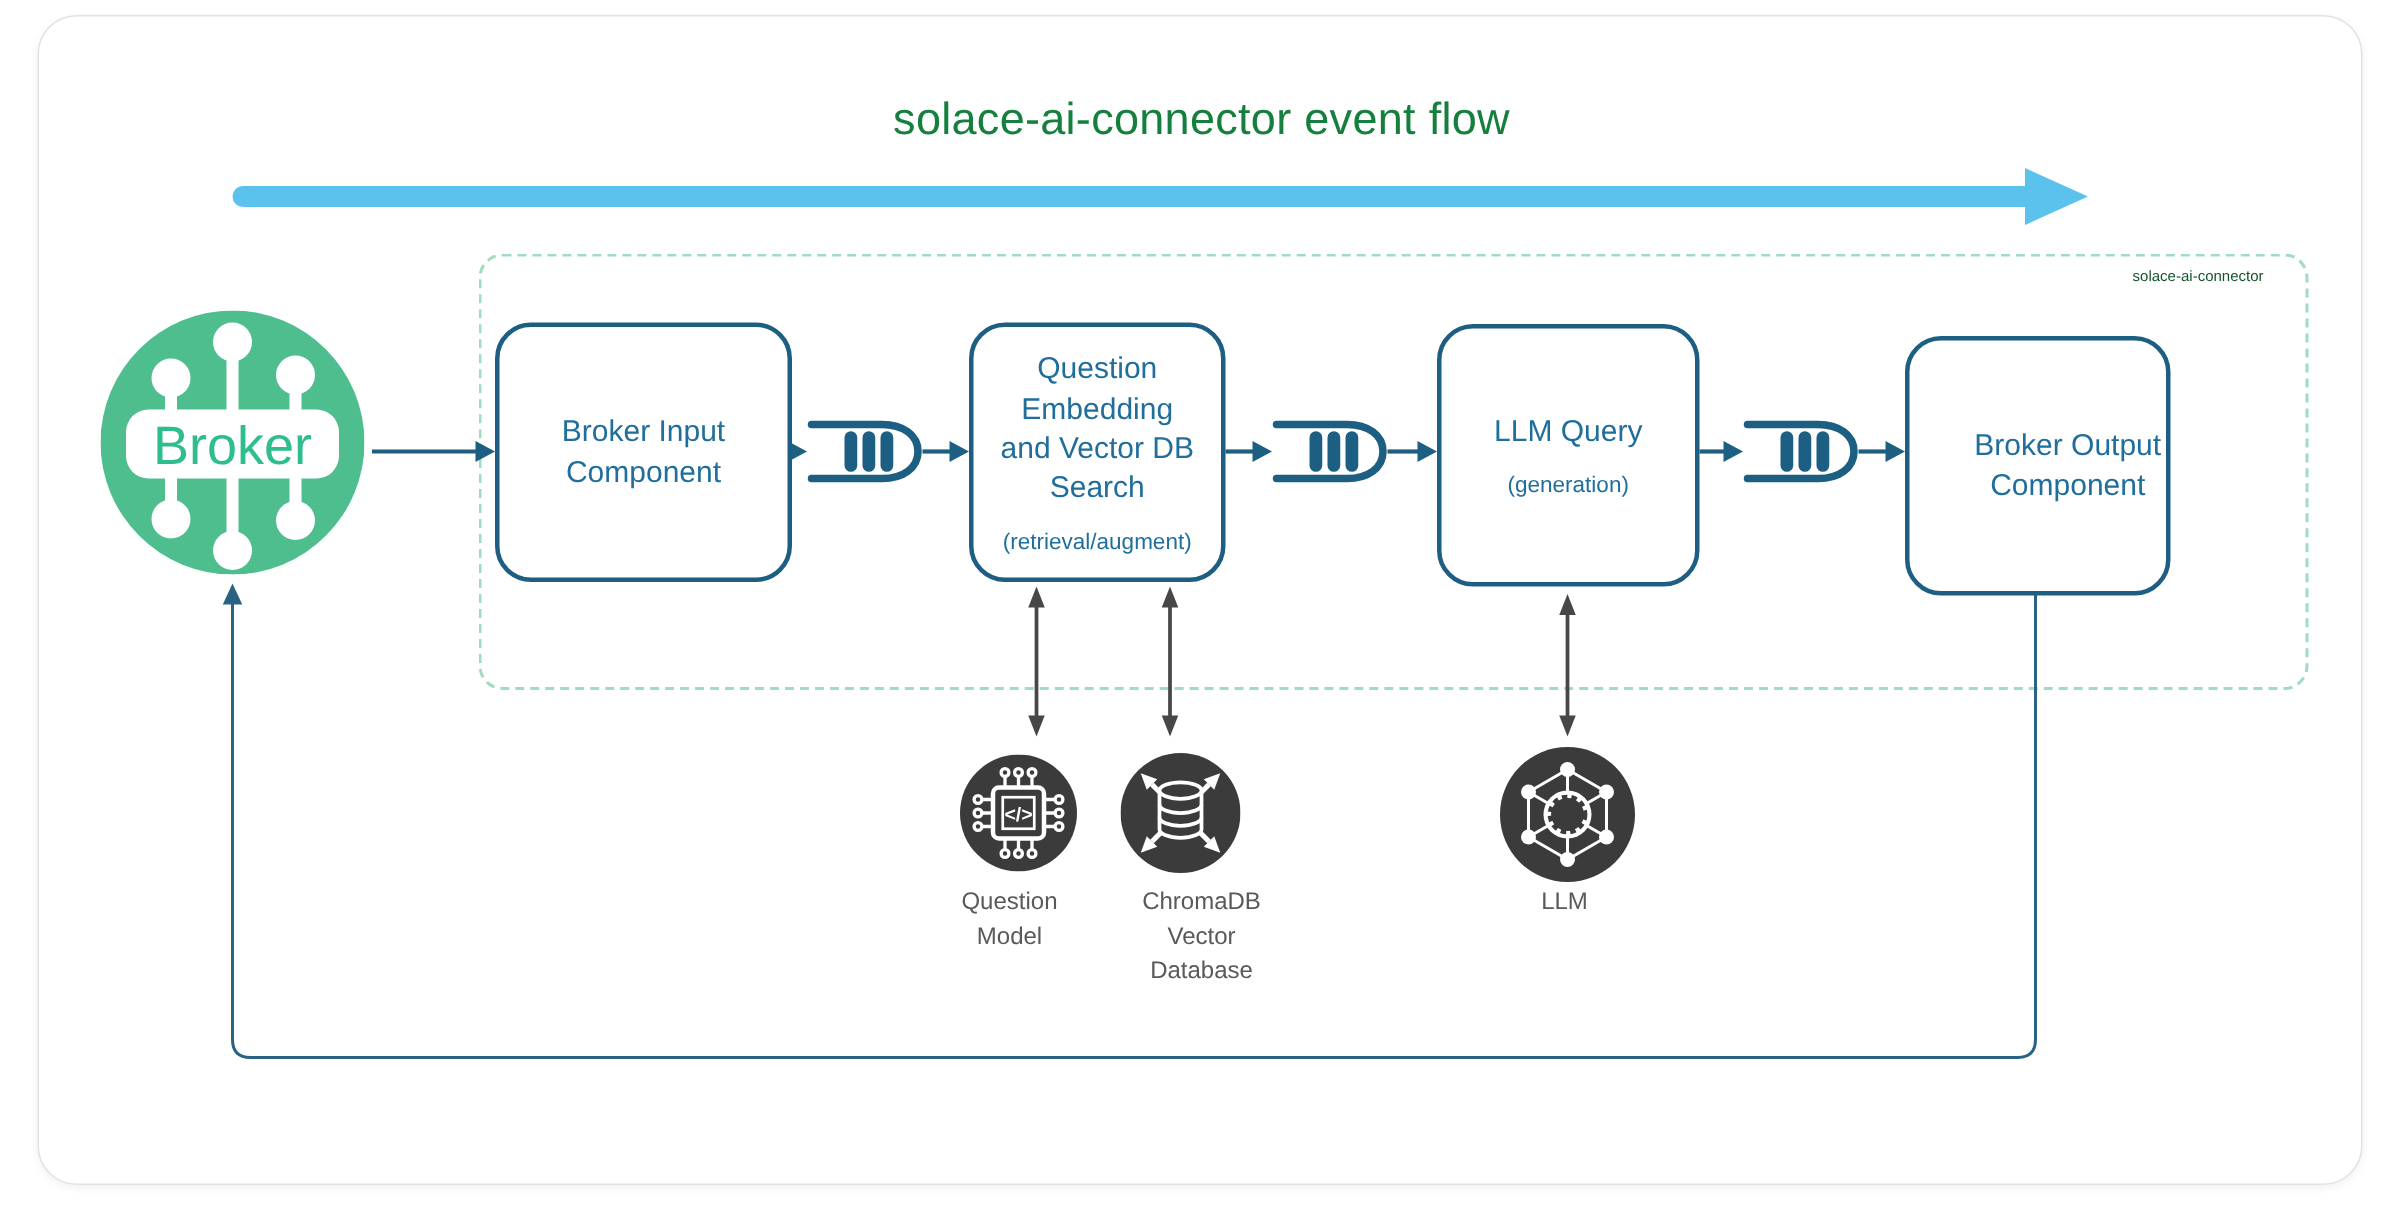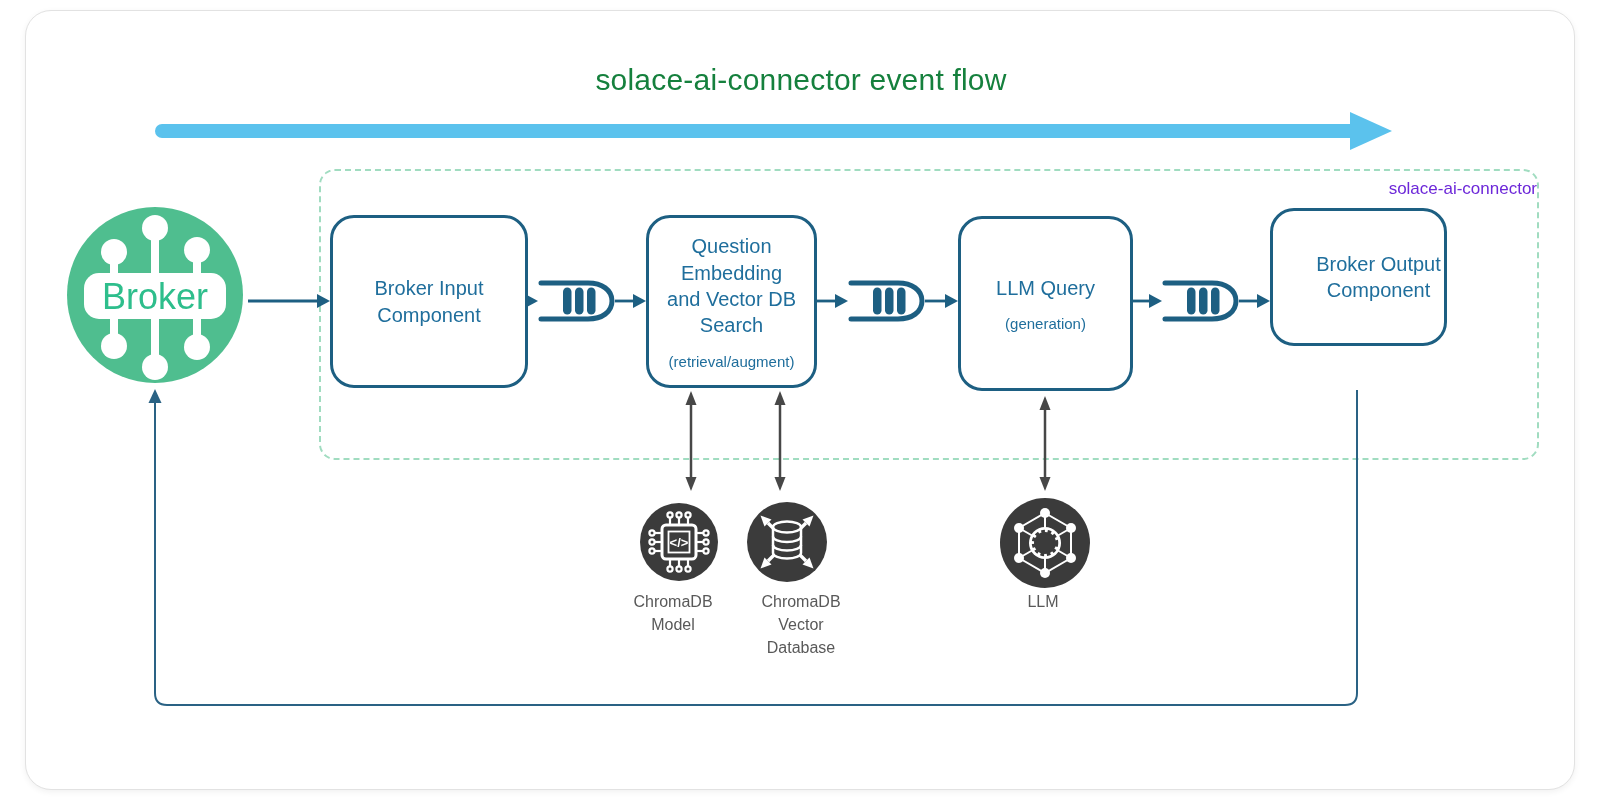--- a/index.html
+++ b/index.html
@@ -34,23 +34,23 @@
   }
   .connector-frame {
     position: absolute;
     left: 293px; top: 158px;
     width: 1220px; height: 291px;
     border: 2px dashed #a0dcc0;
     border-radius: 16px;
   }
   .connector-frame-label {
     position: absolute;
-    right: 0; top: 8px;
-    font-size: 17px;
-    color: #6d28d9;
+    right: 28px; top: 8px;
+    font-size: 10px;
+    color: #14532d;
   }
   .flow-box {
     position: absolute;
     background: #ffffff;
     border: 3px solid #1d5f82;
     border-radius: 24px;
     display: flex;
     flex-direction: column;
     align-items: center;
     justify-content: center;
@@ -160,21 +160,21 @@
 <div class="flow-box" style="left:646px; top:215px; width:171px; height:173px;">
   <div class="box-label" style="max-width:130px;">Question Embedding and Vector DB Search</div>
   <div class="box-sublabel">(retrieval/augment)</div>
 </div>
 
 <div class="flow-box" style="left:958px; top:216px; width:175px; height:175px;">
   <div class="box-label">LLM Query</div>
   <div class="box-sublabel">(generation)</div>
 </div>
 
-<div class="flow-box" style="left:1270px; top:208px; width:177px; height:138px;padding-left:40px;">
+<div class="flow-box" style="left:1270px; top:224px; width:177px; height:173px;padding-left:40px;">
   <div class="box-label" style="max-width:140px;">Broker Output Component</div>
 
 </div>
 
 <div class="queue" style="left:538px; top:278px;">
   <svg viewBox="0 0 77 46" width="77" height="46">
     <path d="M3,5 H50 C64,5 74,12 74,23 C74,34 64,41 50,41 H3" fill="none" stroke="#1d5f82" stroke-width="5" stroke-linecap="round"></path>
     <g fill="#1d5f82">
       <rect x="25" y="9.5" width="8.5" height="27" rx="4.25"></rect>
       <rect x="37" y="9.5" width="8.5" height="27" rx="4.25"></rect>
@@ -273,15 +273,15 @@
       <circle cx="45" cy="15" r="5"></circle>
         <circle cx="71" cy="30" r="5"></circle>
         <circle cx="71" cy="60" r="5"></circle>
       <circle cx="45" cy="75" r="5"></circle>
         <circle cx="19" cy="60" r="5"></circle>
         <circle cx="19" cy="30" r="5"></circle>
     </g>
   </svg>
 </div>
 
-<div class="svc-label" style="left:617px; top:590px; width:112px;">ChromaDB Model</div>
+<div class="svc-label" style="left:617px; top:590px; width:112px;">Question Model</div>
 <div class="svc-label" style="left:745px; top:590px; width:112px;">ChromaDB Vector Database</div>
 <div class="svc-label" style="left:993px; top:590px; width:100px;">LLM</div>
 
 </body></html>

